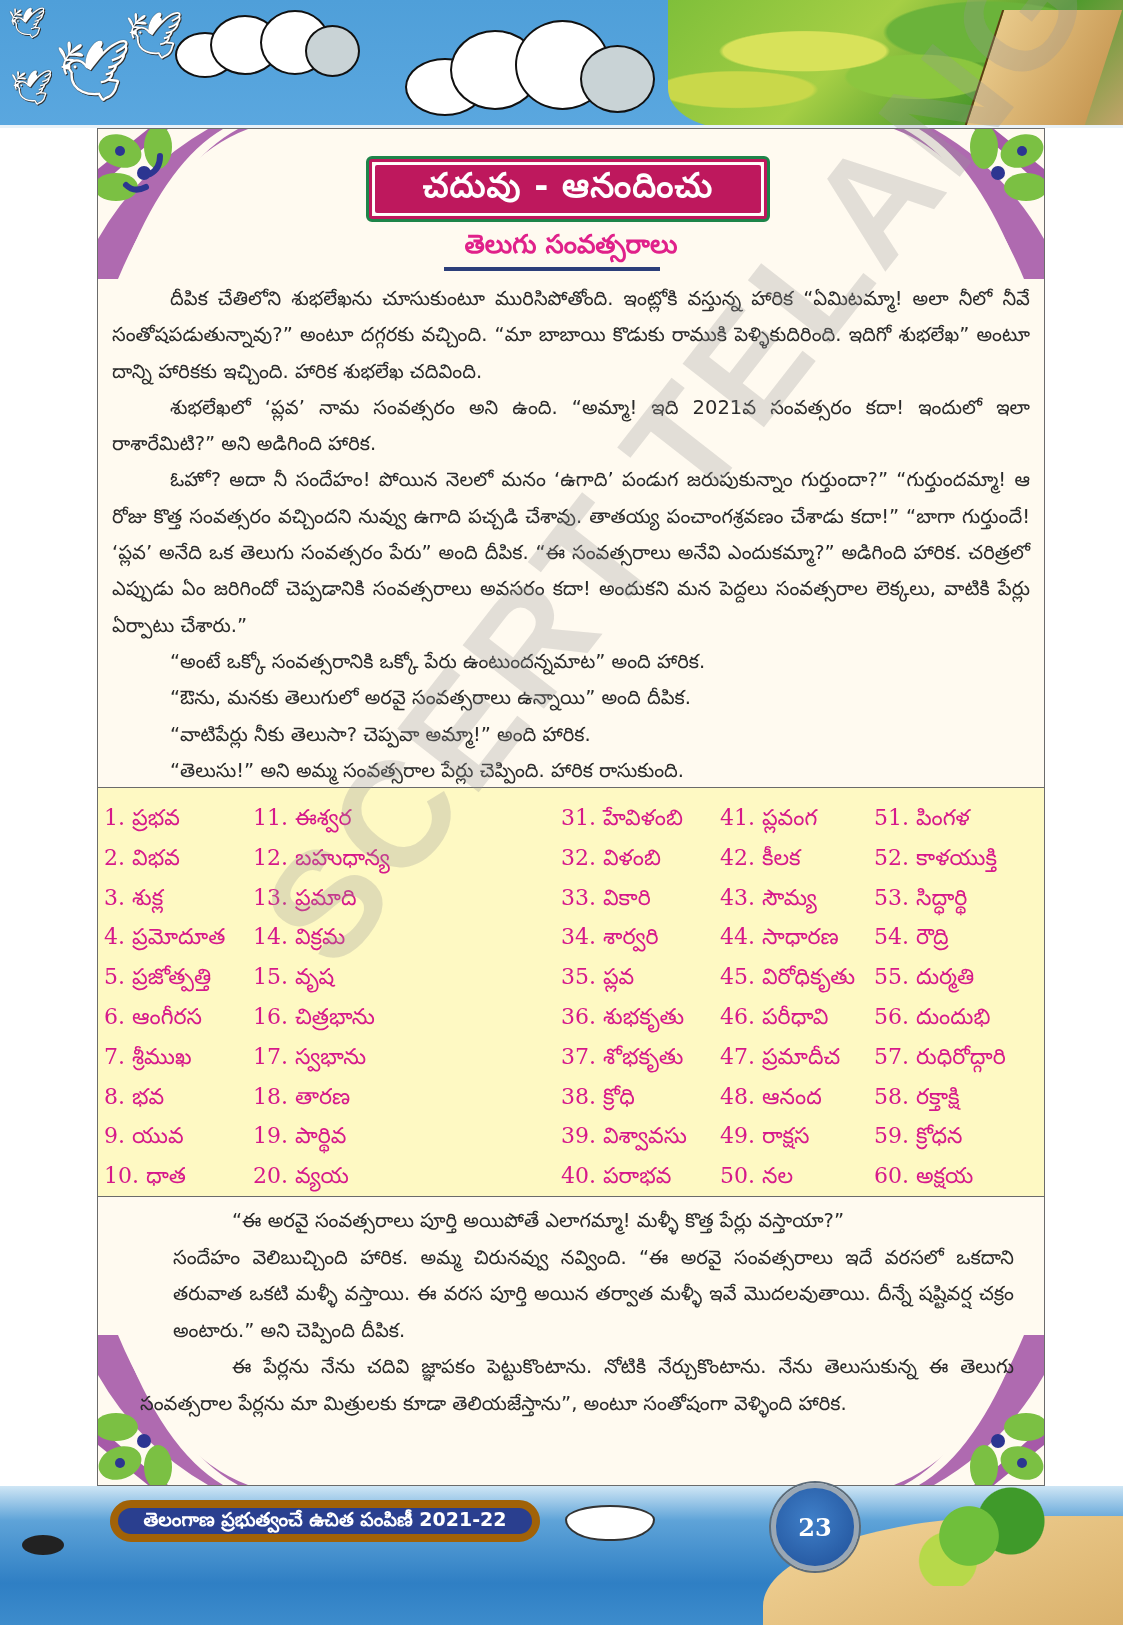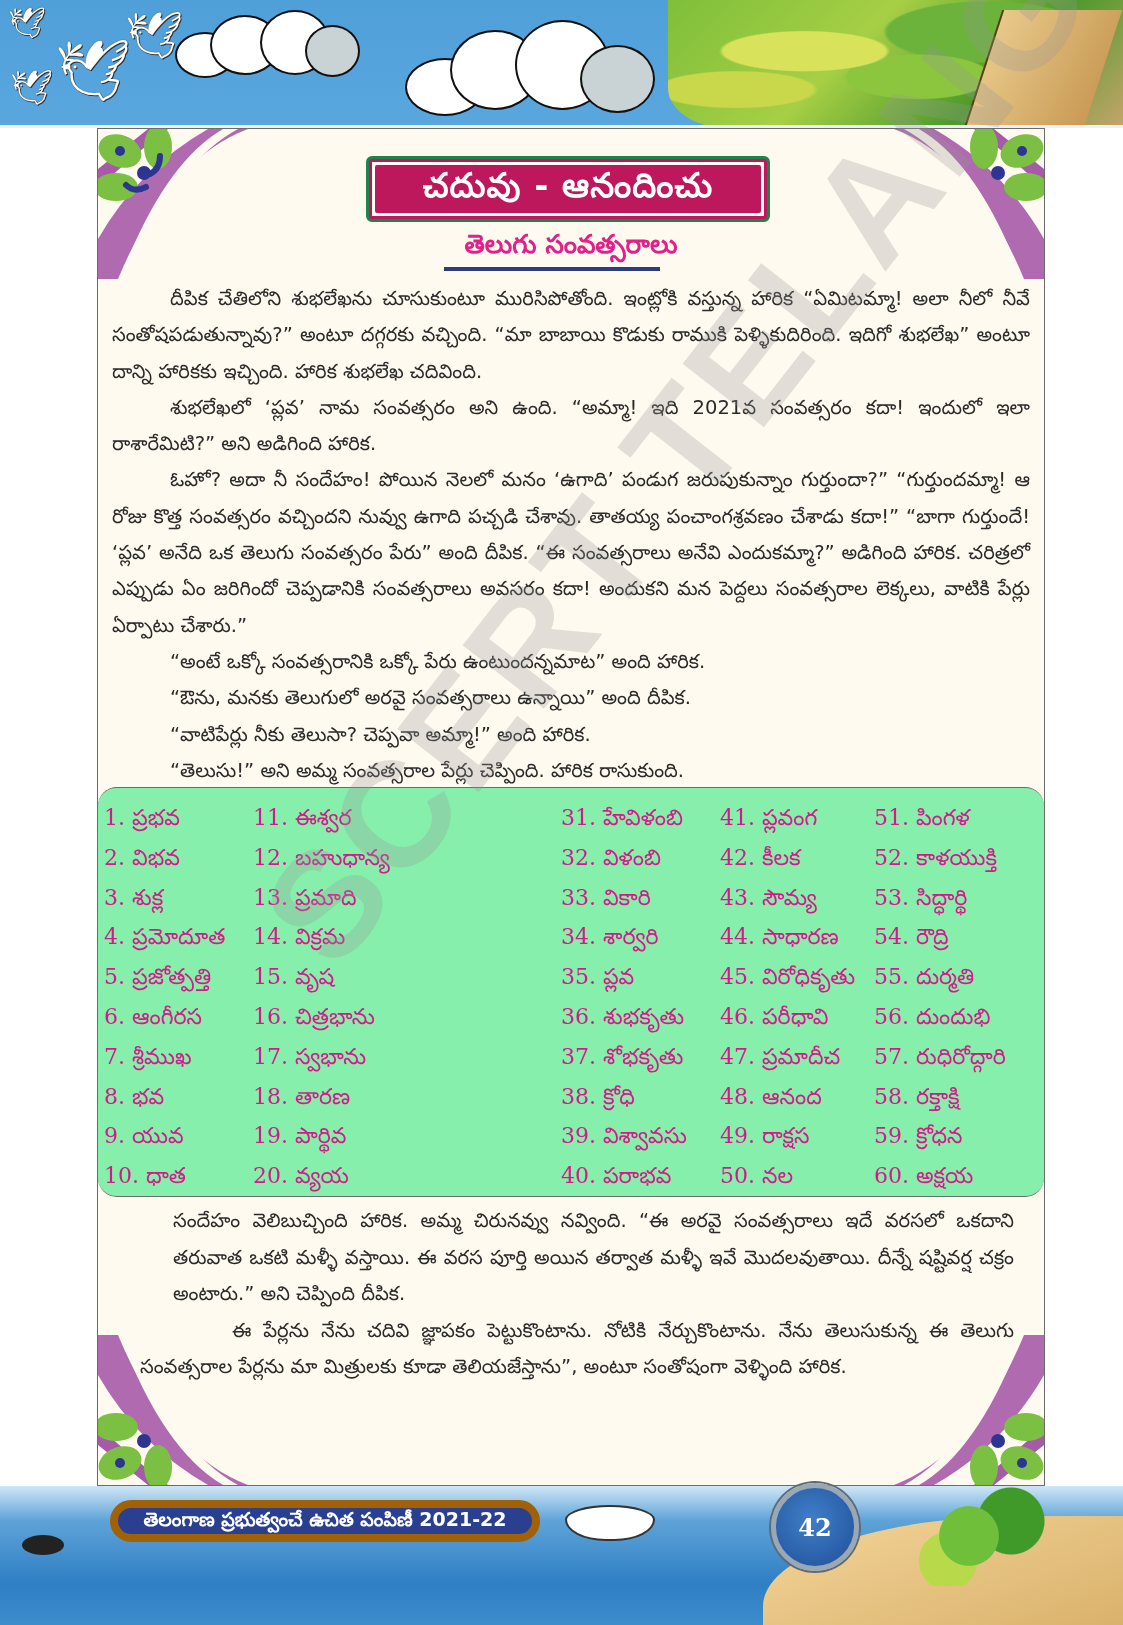--- a/index.html
+++ b/index.html
@@ -80,24 +80,23 @@
     position: absolute; left: 14px; right: 14px; top: 152px;
     font-size: 19.5px; line-height: 36.3px; color: #2a2a2a;
     text-align: justify;
   }
   .prose p { text-indent: 58px; }
   .prose p.dlg { text-indent: 0; padding-left: 58px; }
 
   
   .names {
     position: absolute; left: 0; right: 0; top: 658px; height: 410px;
-    background: #86efac;
+    background: #fef9c3;
     border-top: 1.5px solid #6b6b6b;
     border-bottom: 1.5px solid #6b6b6b;
-    border-radius: 19px;
   }
   .col { position: absolute; top: 10px; }
   .name-item {
     height: 39.8px; line-height: 39.8px;
     color: #d6198a; font-size: 22px; white-space: nowrap;
     font-family: "DejaVu Serif", serif;
   }
 
   .prose2 {
     position: absolute; left: 42px; right: 30px; top: 1074px;
@@ -302,27 +301,28 @@
       <div class="name-item">55. దుర్మతి</div>
       <div class="name-item">56. దుందుభి</div>
       <div class="name-item">57. రుధిరోద్గారి</div>
       <div class="name-item">58. రక్తాక్షి</div>
       <div class="name-item">59. క్రోధన</div>
       <div class="name-item">60. అక్షయ</div>
     </div>
   </div>
 
   <div class="prose2">
+    <p>“ఈ అరవై సంవత్సరాలు పూర్తి అయిపోతే ఎలాగమ్మా! మళ్ళీ కొత్త పేర్లు వస్తాయా?”</p>
     <p class="cont">సందేహం వెలిబుచ్చింది హారిక. అమ్మ చిరునవ్వు నవ్వింది. “ఈ అరవై సంవత్సరాలు ఇదే వరసలో ఒకదాని తరువాత ఒకటి మళ్ళీ వస్తాయి. ఈ వరస పూర్తి అయిన తర్వాత మళ్ళీ ఇవే మొదలవుతాయి. దీన్నే షష్టివర్ష చక్రం అంటారు.” అని చెప్పింది దీపిక.</p>
     <p>ఈ  పేర్లను నేను చదివి జ్ఞాపకం పెట్టుకొంటాను. నోటికి నేర్చుకొంటాను. నేను తెలుసుకున్న ఈ తెలుగు సంవత్సరాల పేర్లను మా మిత్రులకు కూడా తెలియజేస్తాను”, అంటూ సంతోషంగా వెళ్ళింది హారిక.</p>
   </div>
 
   <div class="watermark">SCERT TELANGANA</div>
 </div>
 
 <div class="sea">
   <div class="shore"></div>
   <div class="bush"></div>
 </div>
 <div class="swan-dark"></div>
 <div class="swan"></div>
 <div class="footer-pill">తెలంగాణ ప్రభుత్వంచే ఉచిత పంపిణీ 2021-22</div>
-<div class="page-num">42</div>
+<div class="page-num">23</div>
 
 </body></html>

